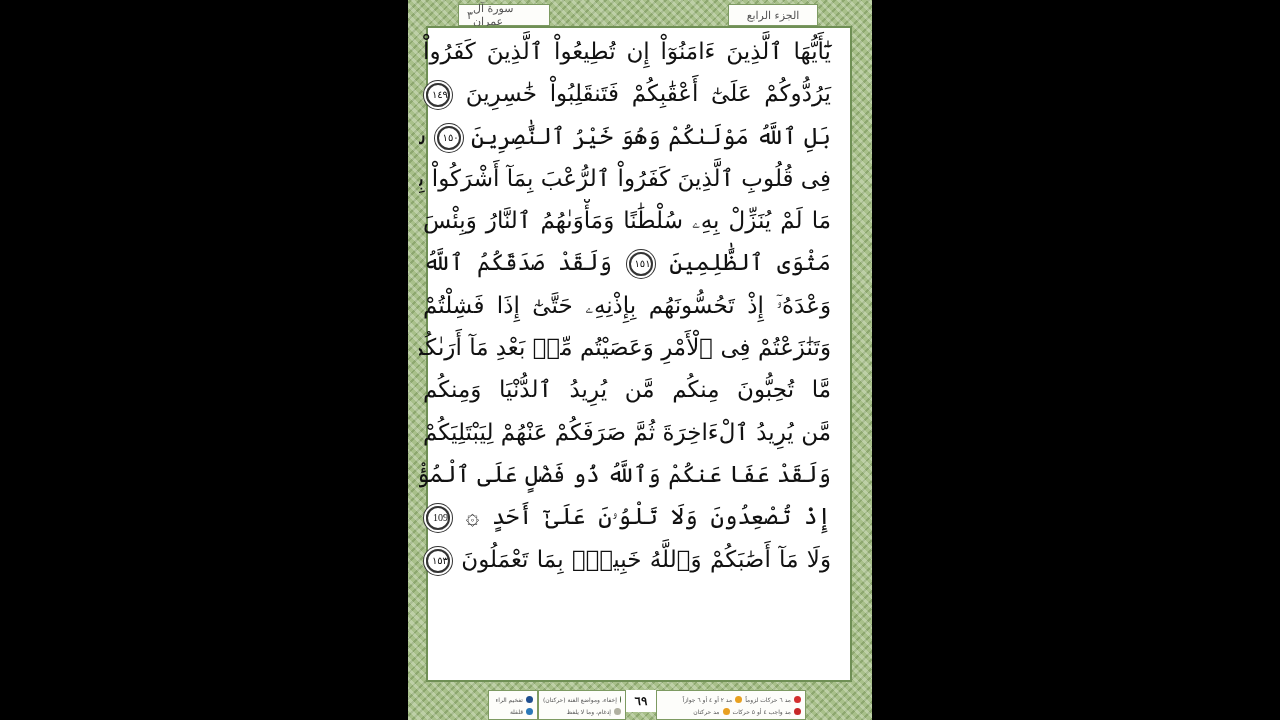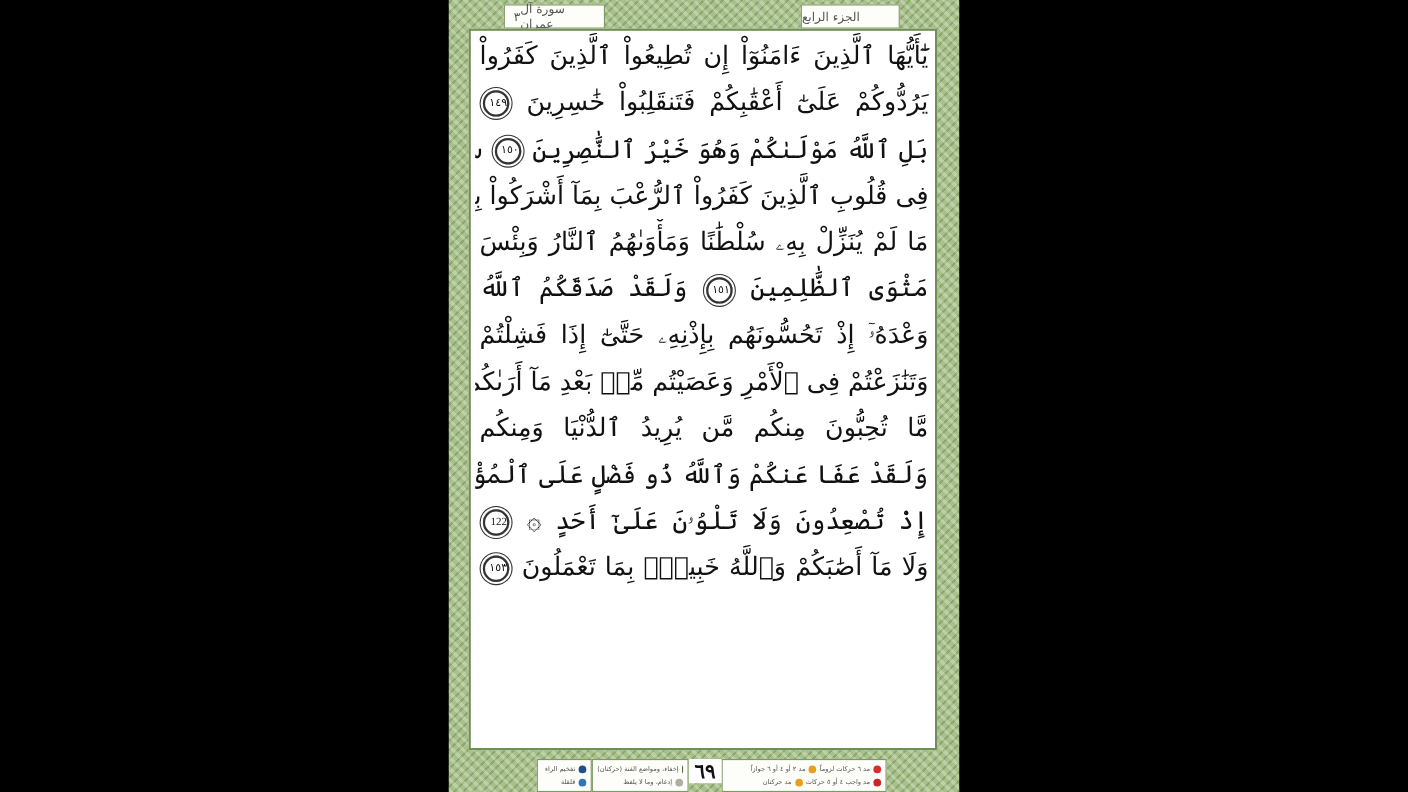--- a/index.html
+++ b/index.html
@@ -14,27 +14,27 @@
       repeating-linear-gradient(-45deg, rgba(90,120,60,0.35) 0 2px, rgba(0,0,0,0) 2px 6px),
       #a8c08a;
   }
   .frame-inner-border {
     position: absolute; left: 18px; top: 26px; width: 426px; height: 656px;
     border: 2px solid #6f8f55; background: #fff; box-sizing: border-box;
   }
   .header-box {
     position: absolute; top: 4px; height: 22px; background: #fdfdfa;
     border: 1px solid #7d9a62; box-sizing: border-box;
-    display: flex; align-items: center; 
+    display: flex; align-items: center; justify-content: center;
     font-family: "DejaVu Serif", serif; font-size: 11px; color: #555;
   }
   .header-surah { left: 50px; width: 92px; justify-content: space-between; padding: 0 8px; }
   .header-juz { left: 320px; width: 90px; }
   .text-area {
-    position: absolute; left: 24px; top: 30px; width: 416px; height: 650px;
+    position: absolute; left: 11px; top: 30px; width: 416px; height: 650px;
     direction: rtl;
   }
   .line {
     height: 42.3px; line-height: 42px; font-family: "DejaVu Serif", serif;
     font-size: 23px; color: #111; text-align: justify; text-align-last: justify;
     white-space: nowrap; overflow: hidden; padding: 0 4px;
   }
   .ayah-mark {
     display: inline-block; width: 24px; height: 24px; border: 2px solid #333;
     border-radius: 50%; font-size: 10px; line-height: 20px; text-align: center;
@@ -48,21 +48,21 @@
   .footer-box {
     position: absolute; top: 2px; height: 30px; background: #fdfdfa; border: 1px solid #7d9a62;
     box-sizing: border-box; display: flex; flex-direction: column; justify-content: center;
     font-size: 6px; color: #555; direction: rtl; padding: 0 4px;
   }
   .footer-row { display: flex; align-items: center; gap: 3px; height: 12px; white-space: nowrap; }
   .dot { display: inline-block; width: 7px; height: 7px; border-radius: 50%; }
   .page-number {
     position: absolute; left: 218px; top: 2px; width: 30px; height: 22px;
     background: #fff; display: flex; align-items: center; justify-content: center;
-    font-family: "DejaVu Serif", serif; font-weight: bold; font-size: 18px; color: #111;
+    font-family: "DejaVu Serif", serif; font-weight: bold; font-size: 12px; color: #111;
   }
 </style>
 </head>
 <body>
 
 <div class="page">
   <div class="header-box header-surah">
     <span>٣</span>
     <span>سورة آل عمران</span>
   </div>
@@ -86,25 +86,26 @@
     <div class="line">فِى قُلُوبِ ٱلَّذِينَ كَفَرُواْ ٱلرُّعْبَ بِمَآ أَشْرَكُواْ بِٱللَّهِ</div>
     <div class="line">مَا لَمْ يُنَزِّلْ بِهِۦ سُلْطَٰنًا وَمَأْوَىٰهُمُ ٱلنَّارُ وَبِئْسَ</div>
     <div class="line">
       <span>مَثْوَى ٱلظَّٰلِمِينَ</span>
       <span class="ayah-mark">١٥١</span>
       <span>وَلَقَدْ صَدَقَكُمُ ٱللَّهُ</span>
     </div>
     <div class="line">وَعْدَهُۥٓ إِذْ تَحُسُّونَهُم بِإِذْنِهِۦ حَتَّىٰٓ إِذَا فَشِلْتُمْ</div>
     <div class="line">وَتَنَٰزَعْتُمْ فِى ٱلْأَمْرِ وَعَصَيْتُم مِّنۢ بَعْدِ مَآ أَرَىٰكُم</div>
     <div class="line">مَّا تُحِبُّونَ مِنكُم مَّن يُرِيدُ ٱلدُّنْيَا وَمِنكُم</div>
+    <div class="line">مَّن يُرِيدُ ٱلْءَاخِرَةَ ثُمَّ صَرَفَكُمْ عَنْهُمْ لِيَبْتَلِيَكُمْ</div>
     <div class="line">وَلَقَدْ عَفَا عَنكُمْ وَٱللَّهُ ذُو فَضْلٍ عَلَى ٱلْمُؤْمِنِينَ</div>
     <div class="line">
       <span>إِذْ تُصْعِدُونَ وَلَا تَلْوُۥنَ عَلَىٰٓ أَحَدٍ</span>
       <span>۞</span>
-      <span class="ayah-mark">122</span>
+      <span class="ayah-mark">109</span>
     </div>
     <div class="line">
       <span>وَلَا مَآ أَصَٰبَكُمْ وَٱللَّهُ خَبِيرٌۢ بِمَا تَعْمَلُونَ</span>
       <span class="ayah-mark">١٥٣</span>
     </div>
   </div>
 
   <div class="footer">
     <div class="footer-box" style="left:248px; width:150px;">
       <div class="footer-row">

